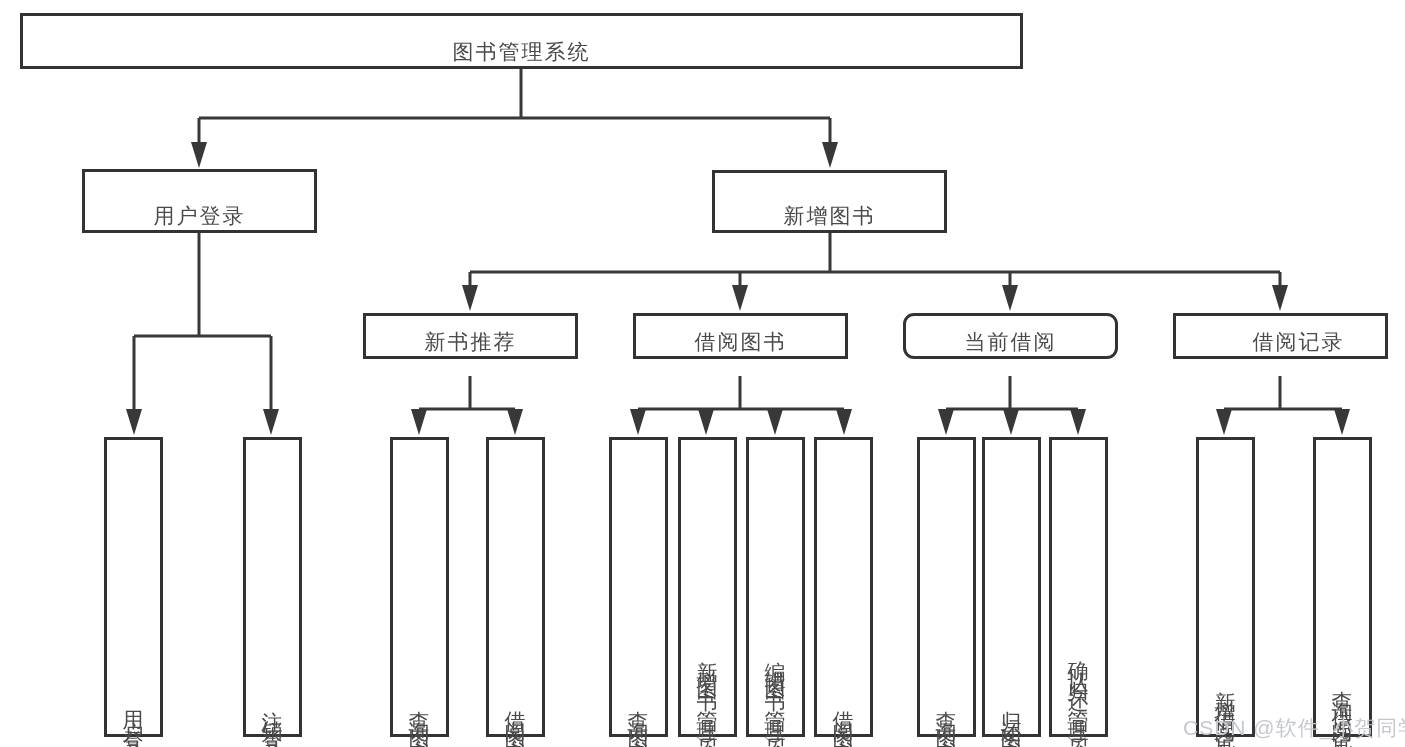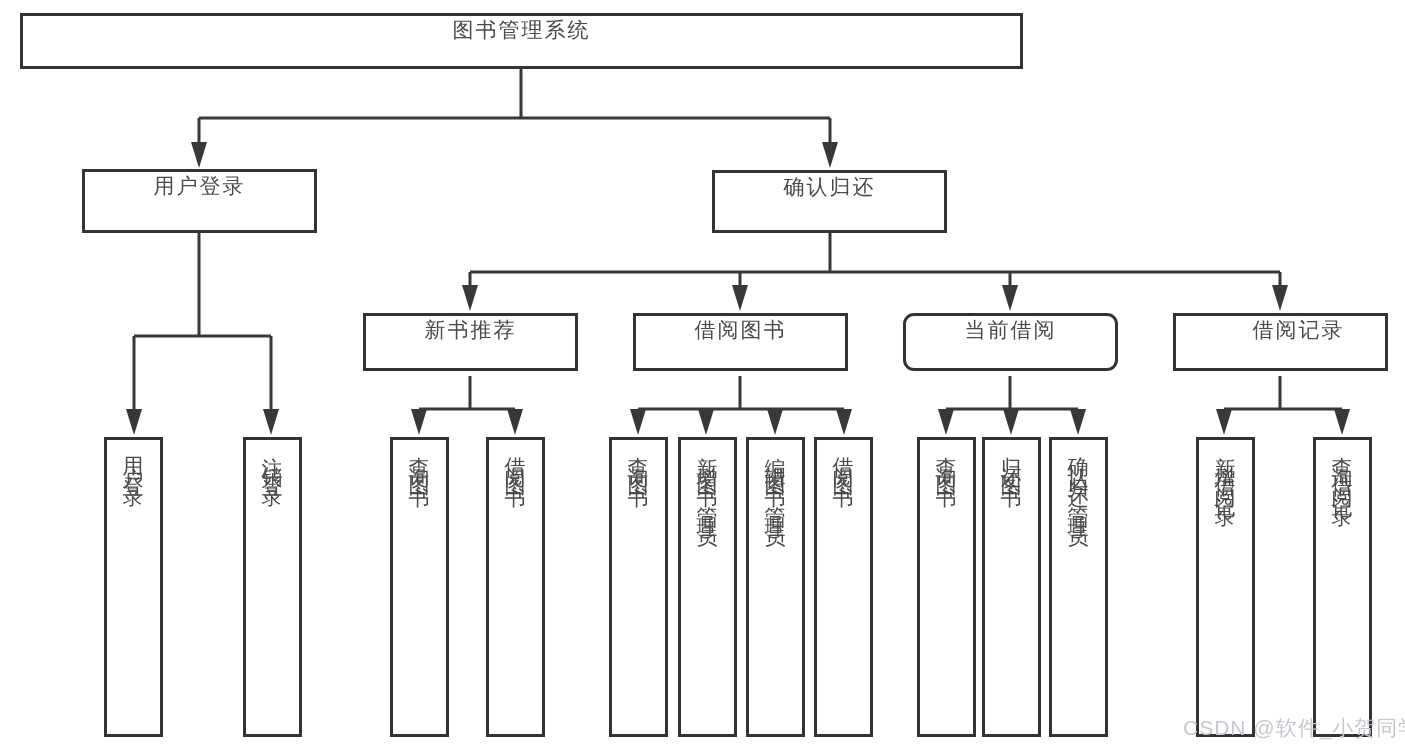--- a/index.html
+++ b/index.html
@@ -16,31 +16,31 @@
     left: 0; top: 0;
     width: 1405px; height: 747px;
     z-index: 1;
   }
   .node {
     position: absolute;
     box-sizing: border-box;
     border: 3px solid #333333;
     background: #ffffff;
     display: flex;
-    align-items: flex-start;
+    align-items: flex-end;
     justify-content: center;
     color: #4a4a4a;
     font-size: 21px;
     letter-spacing: 2px;
     z-index: 2;
   }
   .node.root   { left: 20px;  top: 13px;  width: 1003px; height: 56px; }
   .node.l2a    { left: 82px;  top: 169px; width: 235px;  height: 64px; }
   .node.l2b    { left: 712px; top: 170px; width: 235px;  height: 63px; }
-  .node.l3     { top: 313px;  width: 215px; height: 58px; }
+  .node.l3     { top: 313px;  width: 215px; height: 46px; }
   .node.l3a    { left: 363px; }
   .node.l3b    { left: 633px; }
   .node.l3c    { left: 903px; border-radius: 11px; }
   .node.l3d    { left: 1173px; padding-left: 36px; }
   .node.leaf   { top: 437px;  width: 59px; height: 300px; }
   .vtext {
     writing-mode: vertical-rl;
     text-orientation: mixed;
     font-size: 21px;
     letter-spacing: 10px;
@@ -99,21 +99,21 @@
   </svg>
 
   <div class="node root">
     <span>图书管理系统</span>
   </div>
 
   <div class="node l2a">
     <span>用户登录</span>
   </div>
   <div class="node l2b">
-    <span>确认归还</span>
+    <span>新增图书</span>
   </div>
 
   <div class="node l3 l3a">
     <span>新书推荐</span>
   </div>
   <div class="node l3 l3b">
     <span>借阅图书</span>
   </div>
   <div class="node l3 l3c">
     <span>当前借阅</span>

